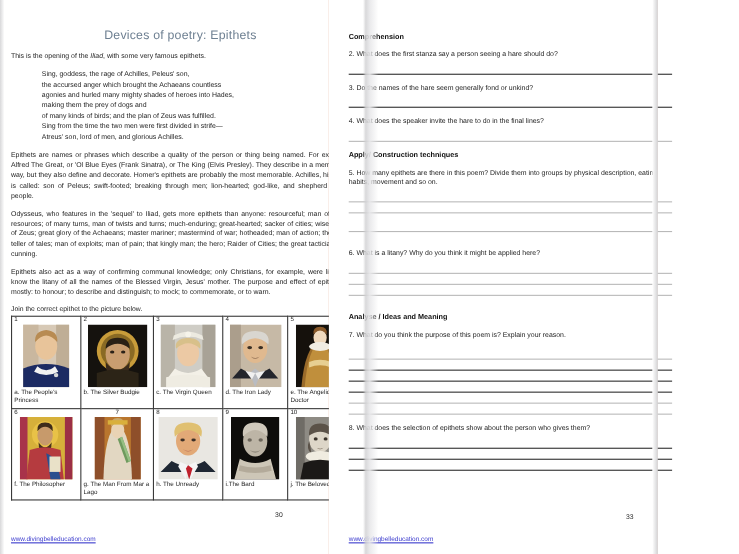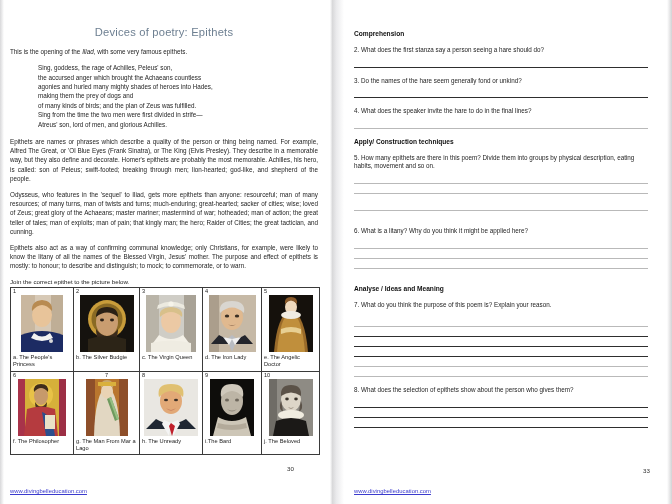--- a/index.html
+++ b/index.html
@@ -9,21 +9,21 @@
   }
   body {
     width: 672px;
     height: 504px;
     overflow: hidden;
     font-family: "Liberation Sans", sans-serif;
     color: #1b1b1b;
   }
   .spread {
     position: relative;
-    width: 672px;
+    width: 598px;
     height: 504px;
     display: flex;
     background: #c2410c;
   }
   
   .page {
     position: relative;
     background: #ffffff;
     height: 504px;
     box-sizing: border-box;

